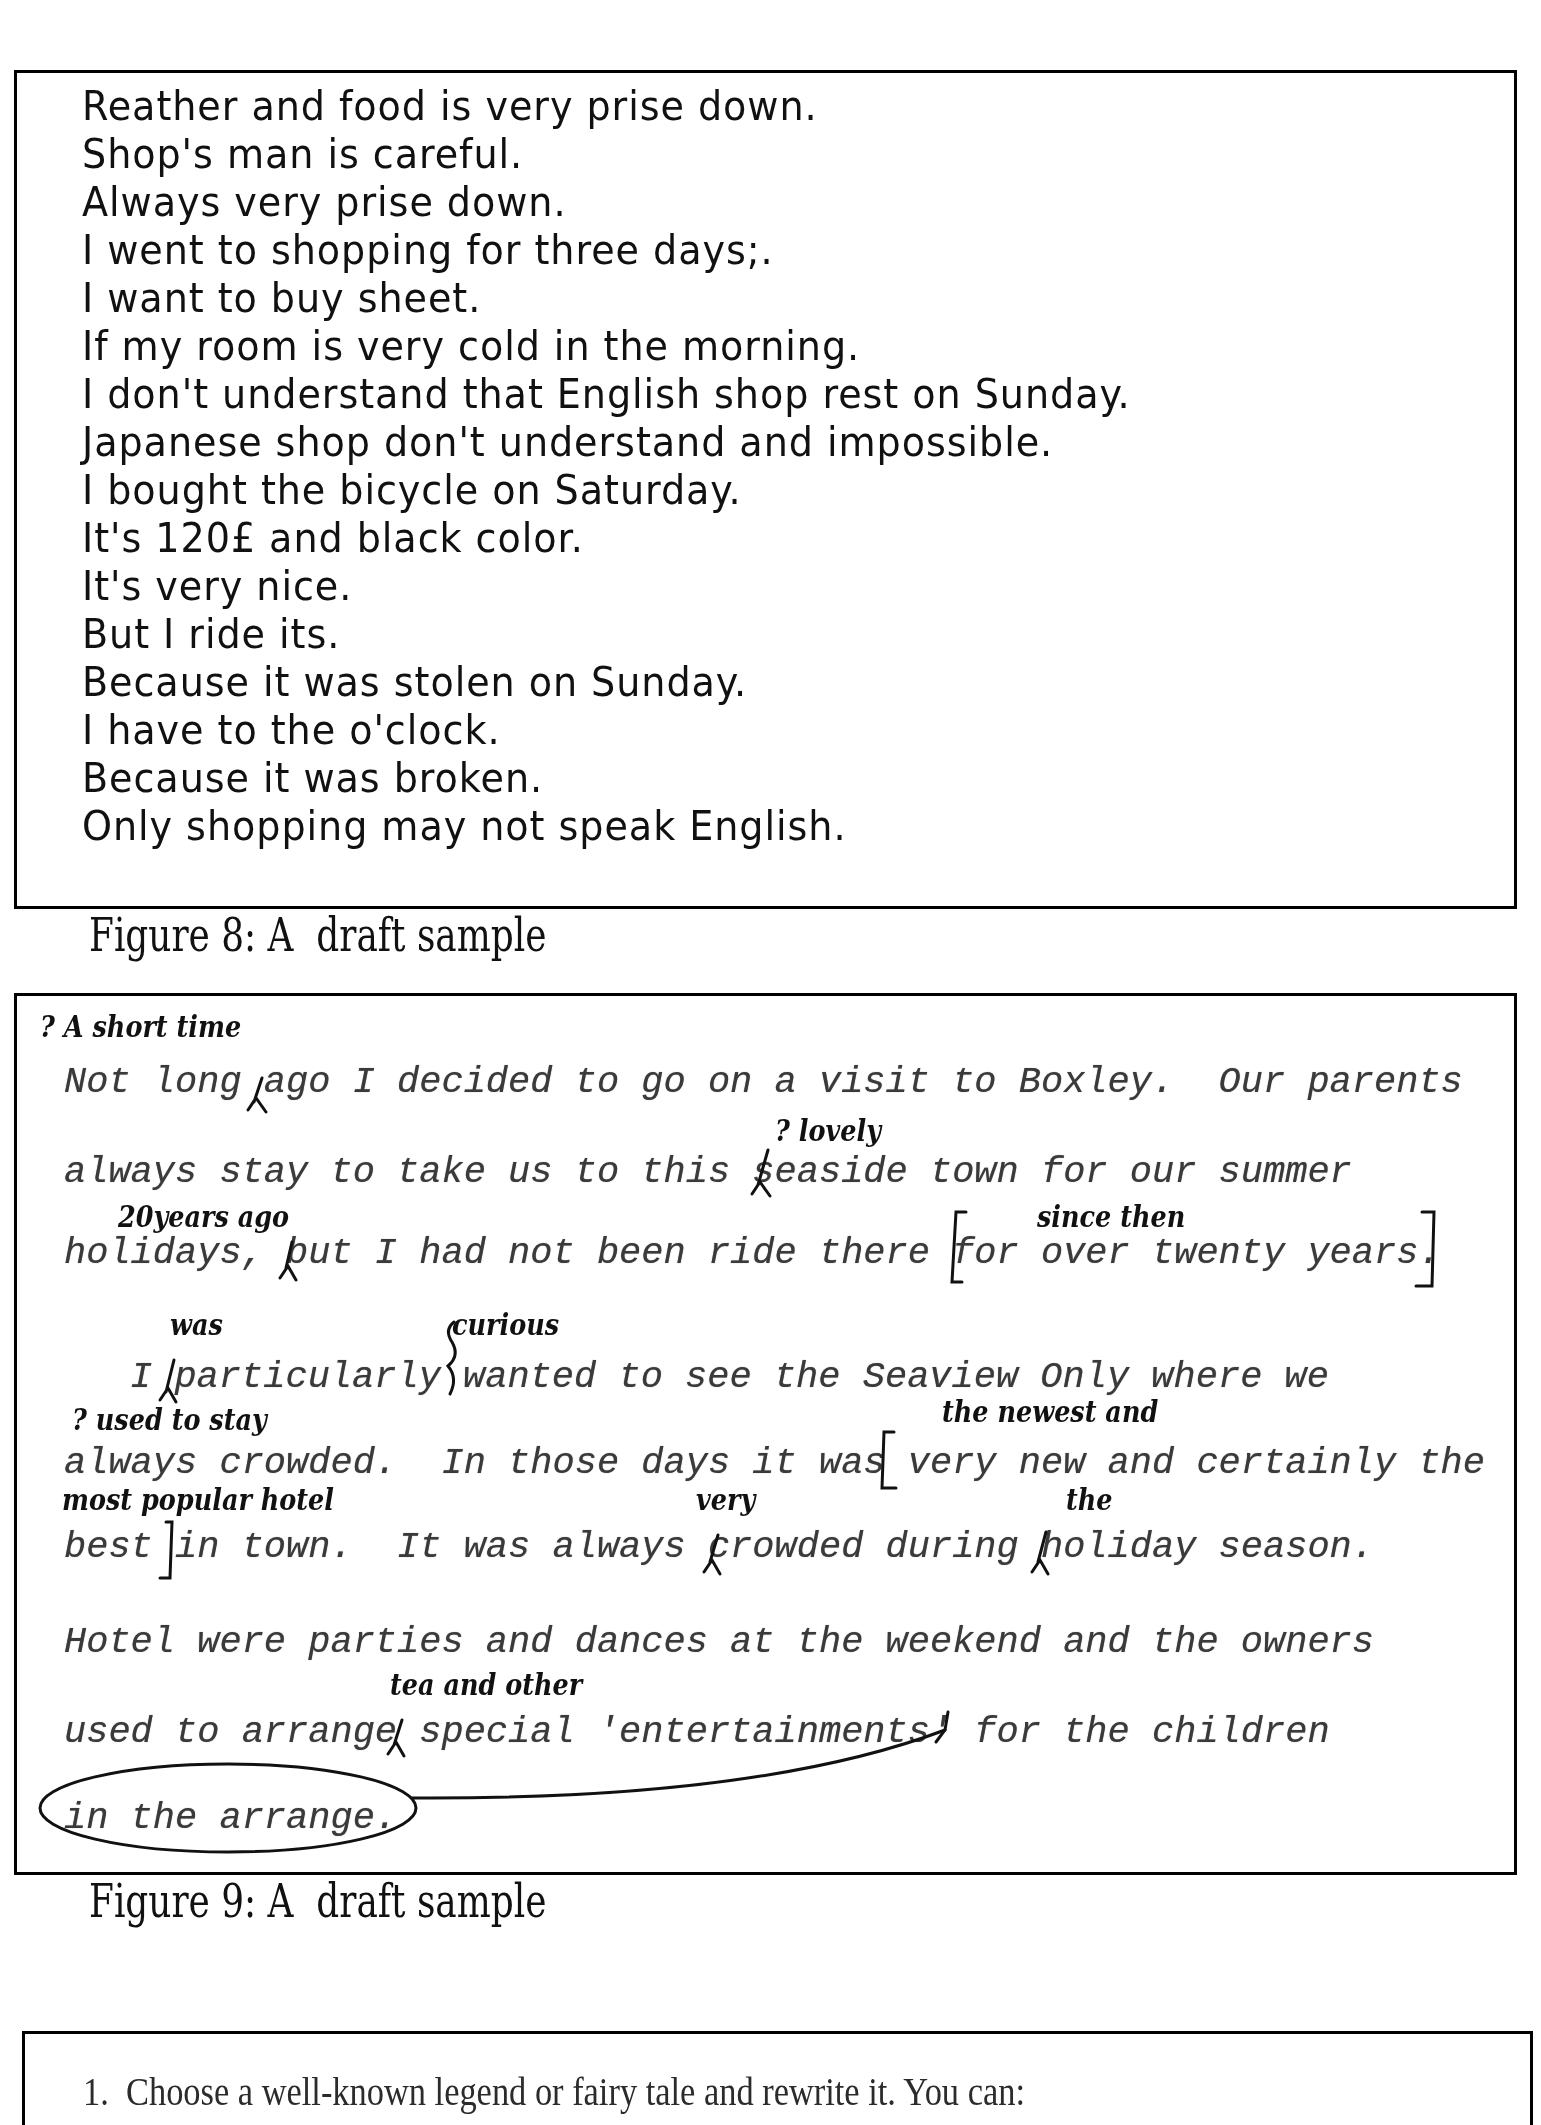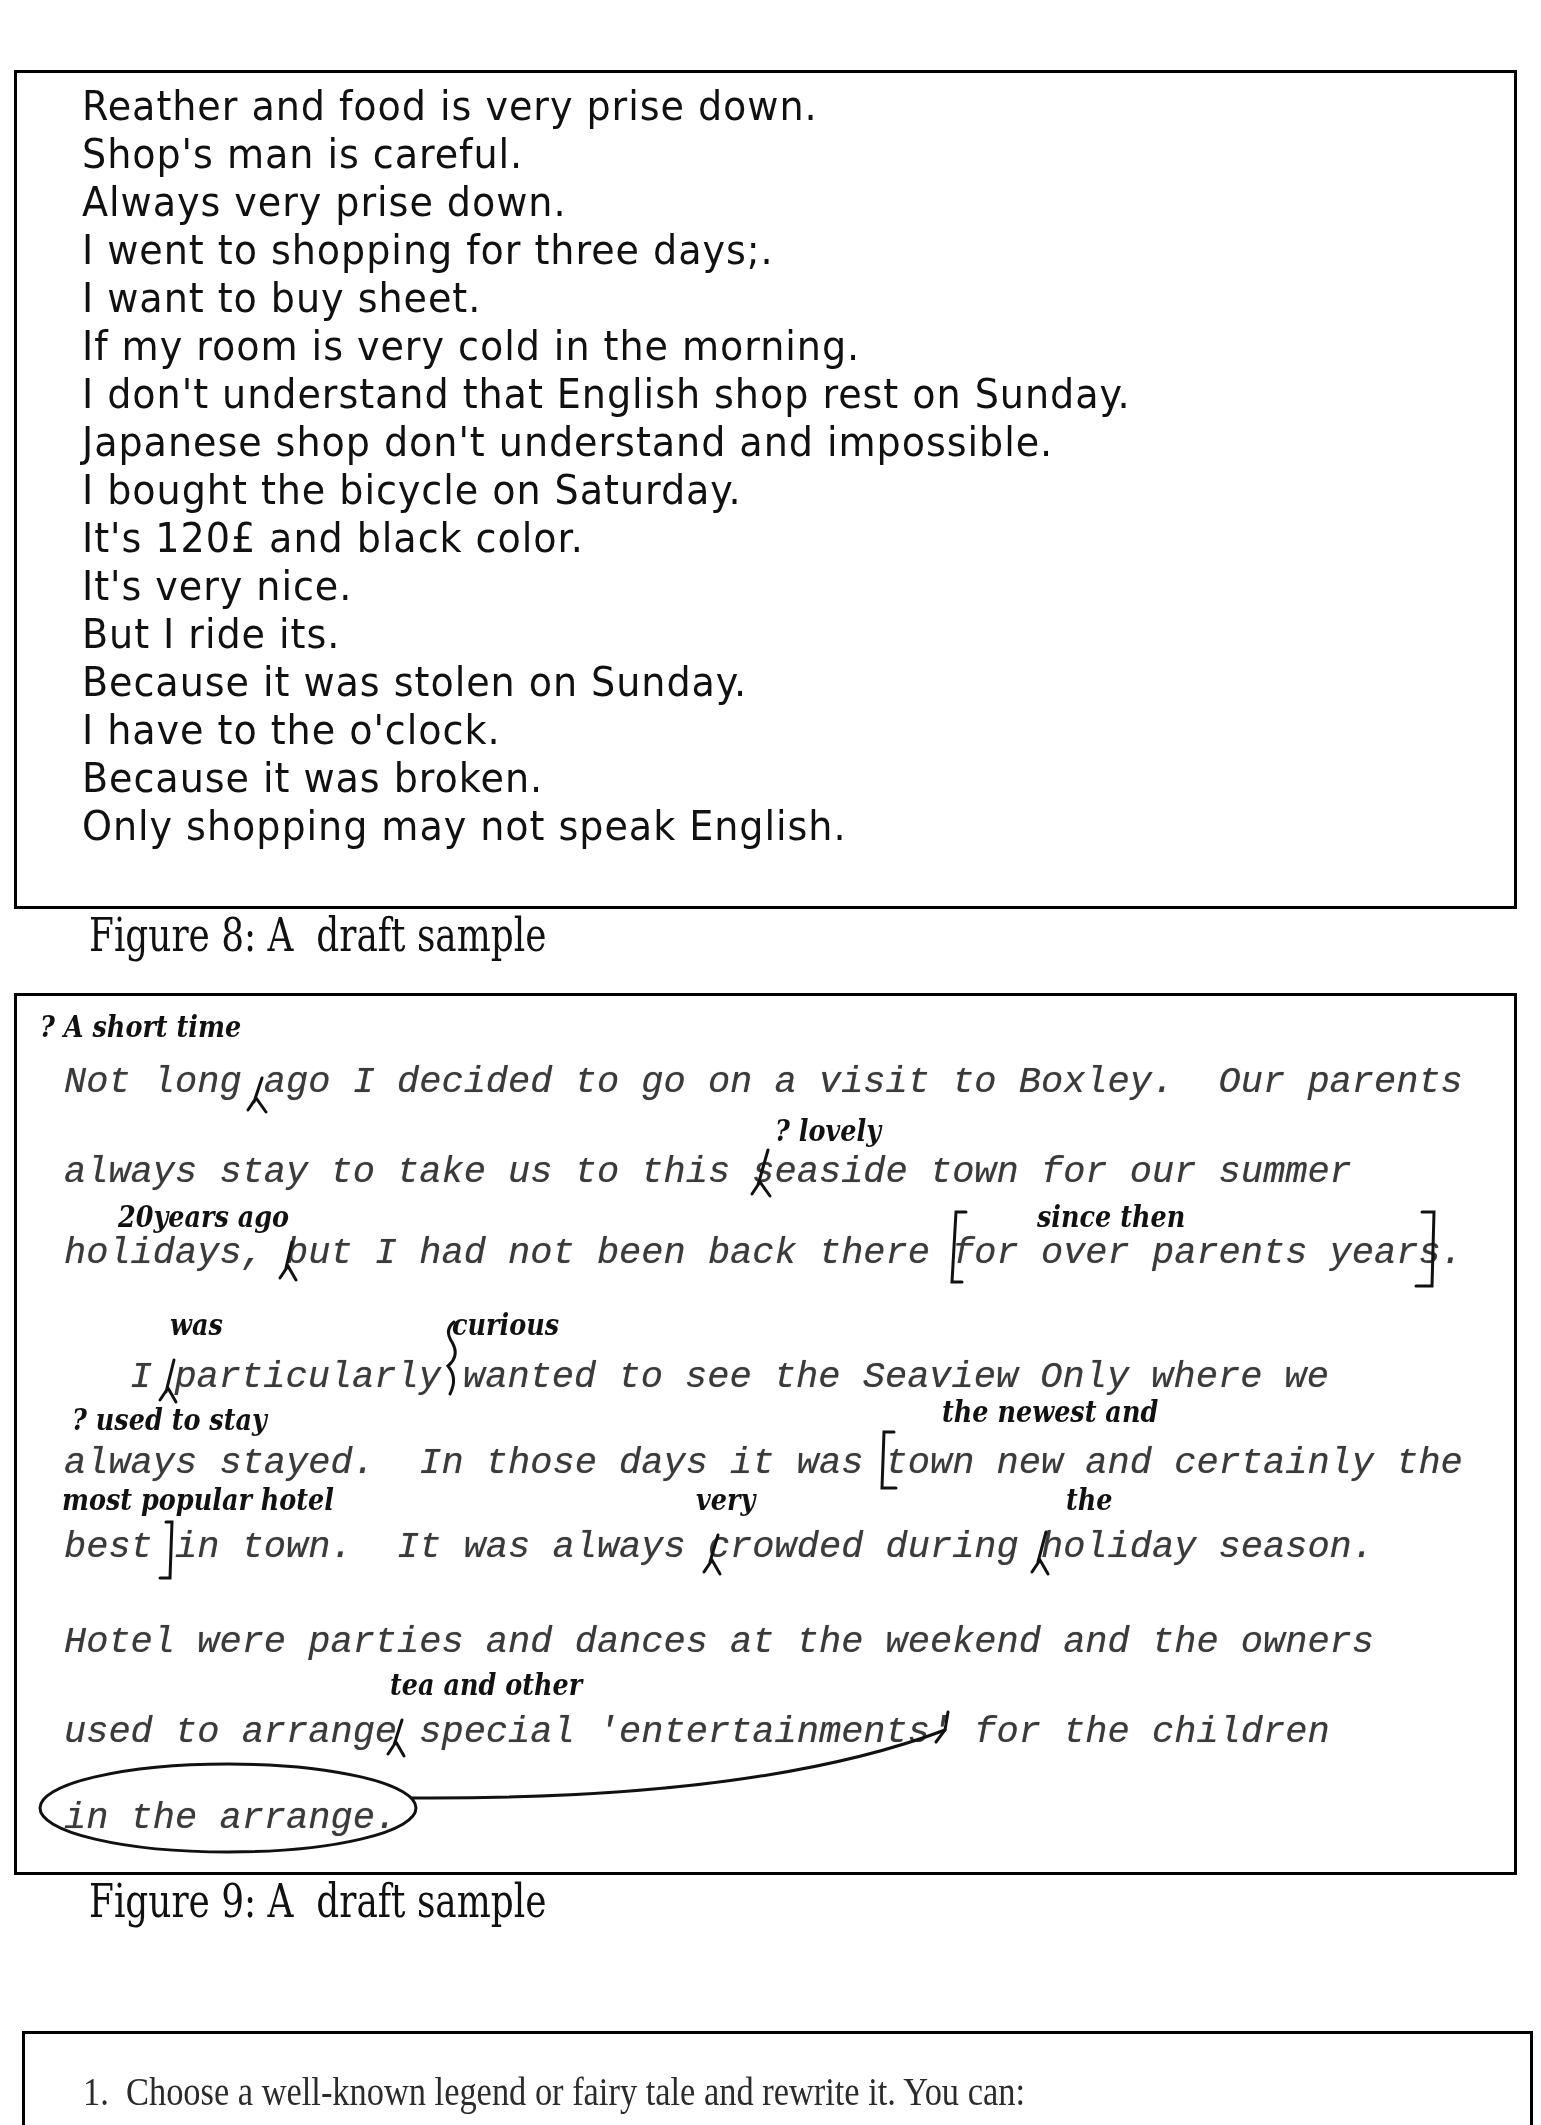--- a/index.html
+++ b/index.html
@@ -48,23 +48,23 @@
   <div class="hw" style="top:758px">Because it was broken.</div>
   <div class="hw" style="top:806px">Only shopping may not speak English.</div>
 </div>
 <div class="caption" id="fig8-caption">Figure 8: A  draft sample</div>
 
 <div class="box" id="fig9-box"></div>
 
 <div>
   <div class="tw" style="left:64px;  top:1064px">Not long ago I decided to go on a visit to Boxley.  Our parents</div>
   <div class="tw" style="left:64px;  top:1154px">always stay to take us to this seaside town for our summer</div>
-  <div class="tw" style="left:64px;  top:1235px">holidays, but I had not been back there for over parents years.</div>
+  <div class="tw" style="left:64px;  top:1235px">holidays, but I had not been ride there for over twenty years.</div>
   <div class="tw" style="left:130px; top:1359px">I particularly wanted to see the Seaview Only where we</div>
-  <div class="tw" style="left:64px;  top:1445px">always stayed.  In those days it was town new and certainly the</div>
+  <div class="tw" style="left:64px;  top:1445px">always crowded.  In those days it was very new and certainly the</div>
   <div class="tw" style="left:64px;  top:1529px">best in town.  It was always crowded during holiday season.</div>
   <div class="tw" style="left:64px;  top:1624px">Hotel were parties and dances at the weekend and the owners</div>
   <div class="tw" style="left:64px;  top:1714px">used to arrange special 'entertainments' for the children</div>
   <div class="tw" style="left:64px;  top:1800px">in the arrange.</div>
 </div>
 
 <div>
   <div class="ann" style="left:40px;   top:1012px">? A short time</div>
   <div class="ann" style="left:775px;  top:1116px">? lovely</div>
   <div class="ann" style="left:118px;  top:1202px">20years ago</div>

